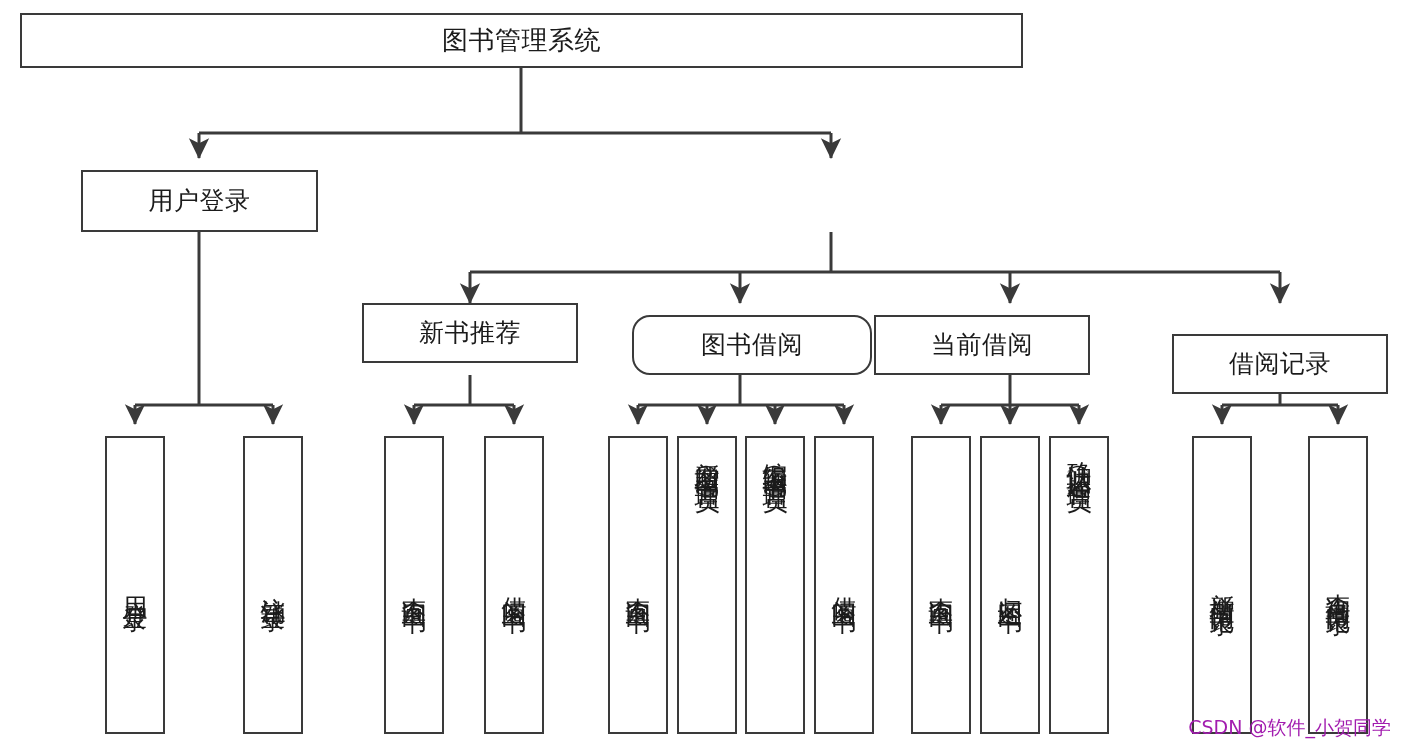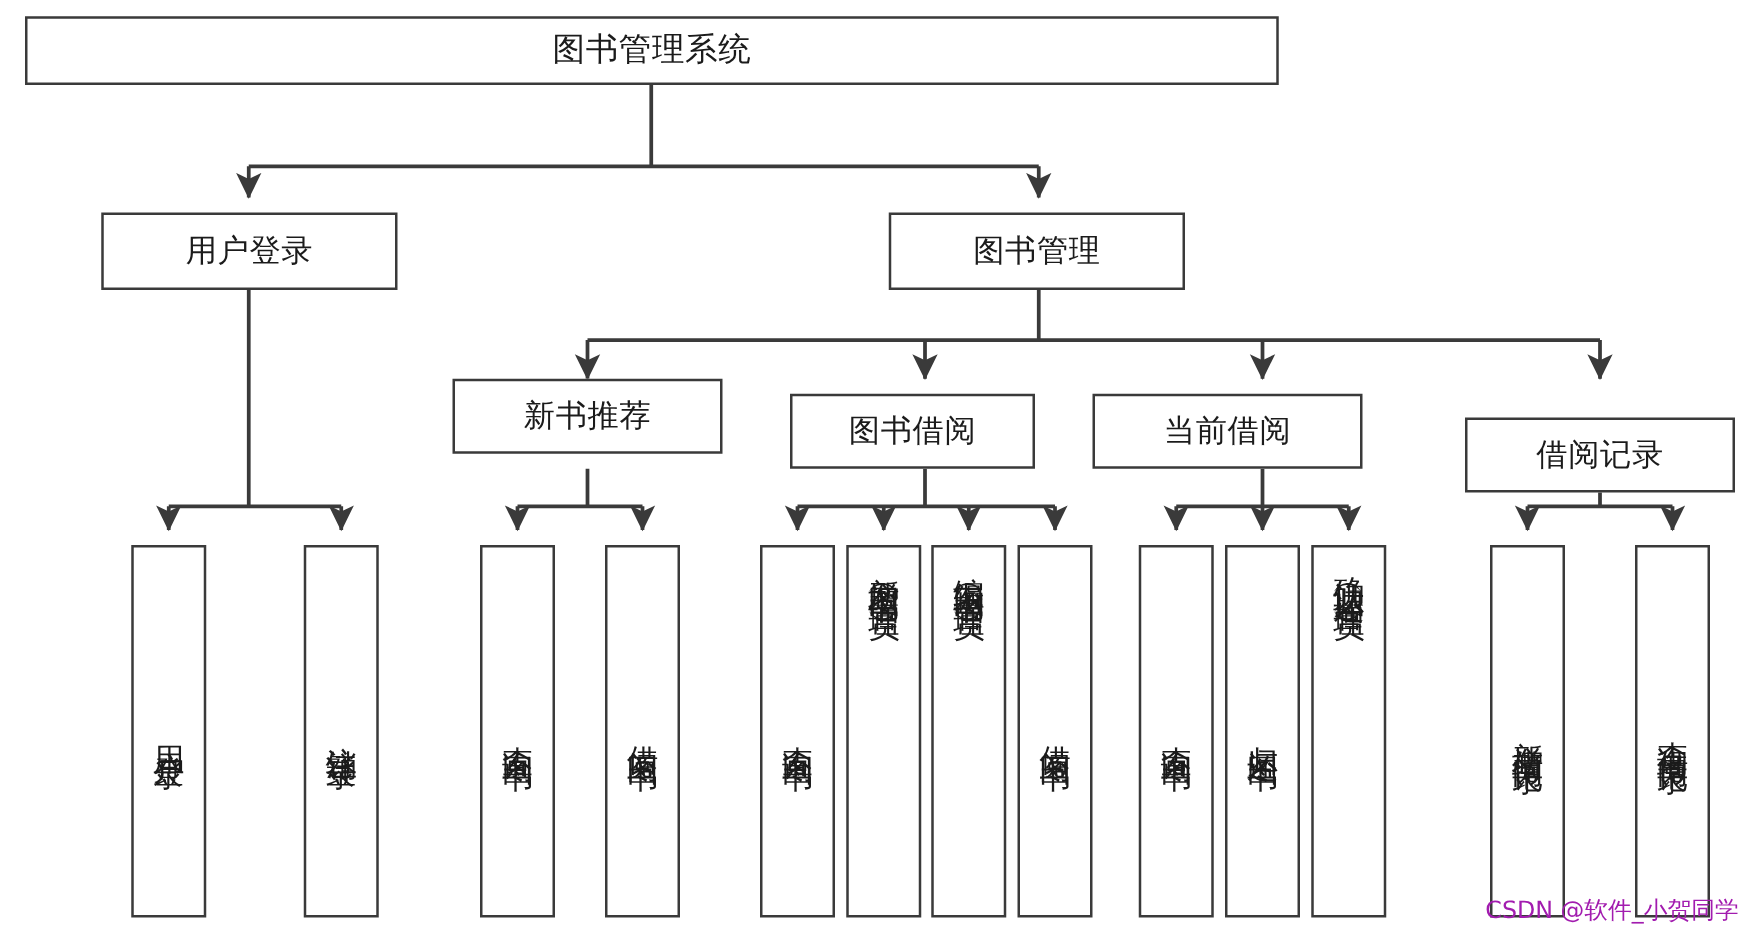--- a/index.html
+++ b/index.html
@@ -139,29 +139,26 @@
   </svg>
 
   <div class="node h" id="node-root" style="left:20px; top:13px; width:1003px; height:55px;">
     <span class="node-label">图书管理系统</span>
   </div>
 
   <div class="node h" id="node-user-login" style="left:81px; top:170px; width:237px; height:62px;">
     <span class="node-label">用户登录</span>
   </div>
 
-  <div class="node h" id="node-book-manage" style="left:711px; top:170px; width:237px; height:62px;">
-    <span class="node-label">图书管理</span>
-  </div>
 
   <div class="node h" id="node-new-book-recommend" style="left:362px; top:303px; width:216px; height:60px;">
     <span class="node-label">新书推荐</span>
   </div>
 
-  <div class="node h" id="node-book-borrow" style="left:632px; top:315px; width:196px; height:60px;">
+  <div class="node h" id="node-book-borrow" style="left:632px; top:315px; width:240px; height:60px;border-radius:18px;">
     <span class="node-label">图书借阅</span>
   </div>
 
   <div class="node h" id="node-current-borrow" style="left:874px; top:315px; width:216px; height:60px;">
     <span class="node-label">当前借阅</span>
   </div>
 
   <div class="node h" id="node-borrow-record" style="left:1172px; top:315px; width:216px; height:60px;margin-top:19px;">
     <span class="node-label">借阅记录</span>
   </div>

